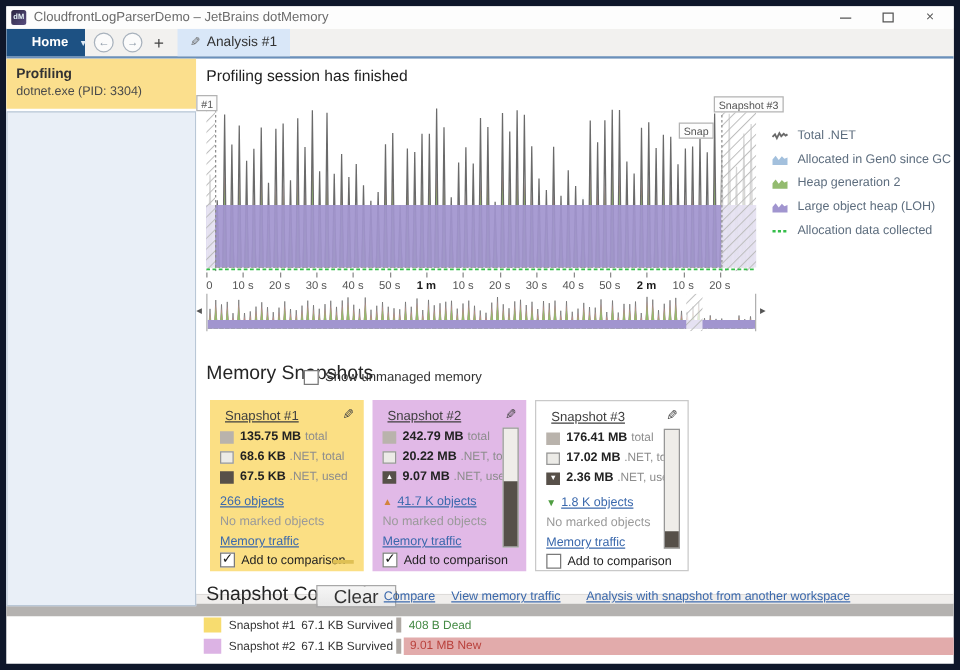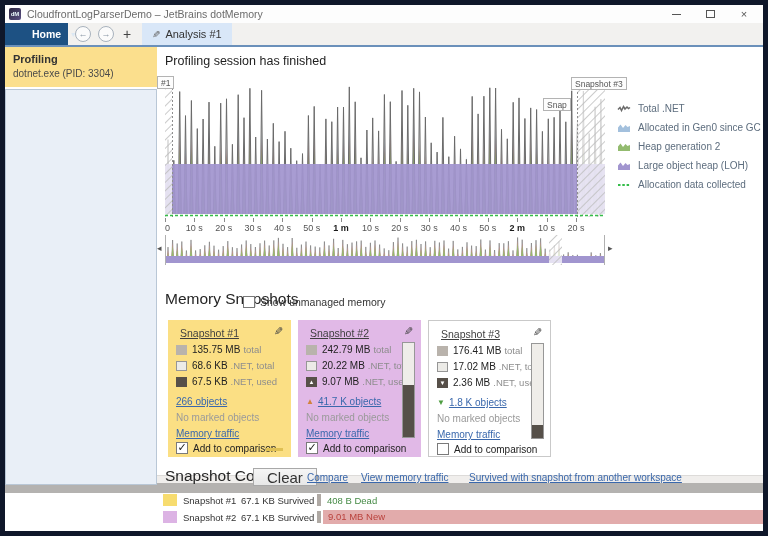--- a/index.html
+++ b/index.html
@@ -11,21 +11,21 @@
   .titlebar { height:18px; background:#fdfdfd; display:flex; align-items:center; padding-left:4px; position:relative; }
   .app-icon { width:12px; height:12px; border-radius:2px; background:linear-gradient(135deg,#2b2640,#5a4f82); color:#e7f5f8; font-size:6px; font-weight:bold; display:flex; align-items:center; justify-content:center; }
   .win-title { margin-left:6px; font-size:10.5px; color:#6b6b6b; }
   .win-controls { position:absolute; right:2px; top:0; height:18px; display:flex; }
   .win-btn { width:34px; height:18px; display:flex; align-items:center; justify-content:center; color:#555; font-size:11px; }
   .min-glyph { width:9px; height:1px; background:#555; display:block; }
   .max-glyph { width:9px; height:8px; border:1px solid #555; display:block; }
 
   
   .toolbar { height:24px; background:#f2f1ef; border-bottom:2px solid #6b90ba; display:flex; align-items:stretch; }
-  .home-btn { background:#1d5183; color:#fff; display:flex; align-items:center; padding:0 6px 0 22px; width:63px; }
+  .home-btn { background:#1d5183; color:#fff; display:flex; align-items:center; padding:0 6px 0 22px; width:63px;justify-content:center; }
   .home-btn .lbl { font-size:10.5px; font-weight:bold; margin-left:5px; }
   .home-sep { width:1px; height:14px; background:rgba(255,255,255,.35); margin:0 4px 0 6px; }
   .home-caret { font-size:8px; color:#dce8f4; }
   .nav-btn { width:16px; height:16px; border:1px solid #a8b2bd; border-radius:50%; color:#8a97a5; font-size:9px; display:flex; align-items:center; justify-content:center; margin:auto 0 auto 7px; background:#fbfbfb; }
   .add-tab { width:18px; display:flex; align-items:center; justify-content:center; color:#444; font-size:14px; margin-left:4px; }
   .tab-active { background:#d9e7f8; display:flex; align-items:center; padding:0 10px; margin-left:6px; color:#333; }
   .tab-active .pencil { font-size:10px; color:#666; margin-right:5px; transform:scaleX(-1); display:inline-block; }
 
   
   .body { display:flex; height:428px; }
@@ -74,21 +74,21 @@
   .card-3 { left:271px; background:#fff; border:1px solid #c9c9c9; }
   .card .title { position:absolute; left:12px; top:7px; font-size:10.5px; color:#3f3f3f; text-decoration:underline; }
   .card .pencil { position:absolute; right:8px; top:5px; font-size:11px; color:#444; transform:scaleX(-1); }
   .stat { position:absolute; left:8px; display:flex; align-items:center; }
   .s0 { top:24px; } .s1 { top:40px; } .s2 { top:56px; }
   .swatch { width:11px; height:10px; flex:none; margin-right:5px; display:flex; align-items:center; justify-content:center; }
   .sw-total { background:#b9b3ac; }
   .sw-nett  { background:#ecebe7; border:1px solid #969696; }
   .sw-netu  { background:#575049; }
   .sw-arrow { font-size:6px; color:#fff; line-height:6px; }
-  .stat .val { font-size:10px; font-weight:normal; color:#222; white-space:nowrap; }
+  .stat .val { font-size:10px; font-weight:bold; color:#222; white-space:nowrap; }
   .stat .unit { font-size:9.5px; color:#8d8d8d; margin-left:3px; white-space:nowrap; }
   .objects { position:absolute; left:8px; top:76px; display:flex; align-items:center; }
   .trend { font-size:8px; margin-right:4px; line-height:8px; }
   .trend-up { color:#d2833c; } .trend-down { color:#4f9e42; }
   .link { color:#3a68ac; text-decoration:underline; font-size:10px; white-space:nowrap; }
   .marked { position:absolute; left:8px; top:92px; font-size:10px; color:#9a9a9a; white-space:nowrap; }
   .traffic { position:absolute; left:8px; top:107px; }
   .addcmp { position:absolute; left:8px; top:122px; display:flex; align-items:center; }
   .addcmp .lbl { font-size:10px; color:#222; margin-left:5px; white-space:nowrap; }
   .cmp-dash { position:absolute; right:8px; bottom:6px; width:17px; height:3px; background:#dfc054; }
@@ -385,21 +385,21 @@
         </div>
         <div class="gauge g3">
             <div class="fill"></div>
           </div>
       </div>
 
       <div class="sec-heading h-compare">Snapshot Comparison</div>
       <div class="clear-btn">Clear</div>
       <span class="cmp-link cl-0 link">Compare</span>
       <span class="cmp-link cl-1 link">View memory traffic</span>
-      <span class="cmp-link cl-2 link">Survived with snapshot from another workspace</span>
+      <span class="cmp-link cl-2 link">Analysis with snapshot from another workspace</span>
 
       <div class="cmp-row row-0">
         <span class="sw sw-y"></span>
         <span class="nm">Snapshot #1</span>
         <span class="sv">67.1 KB Survived</span>
         <span class="minibar"></span>
         <span class="delta-dead">408 B Dead</span>
       </div>
       <div class="cmp-row row-1">
         <span class="sw sw-p"></span>

